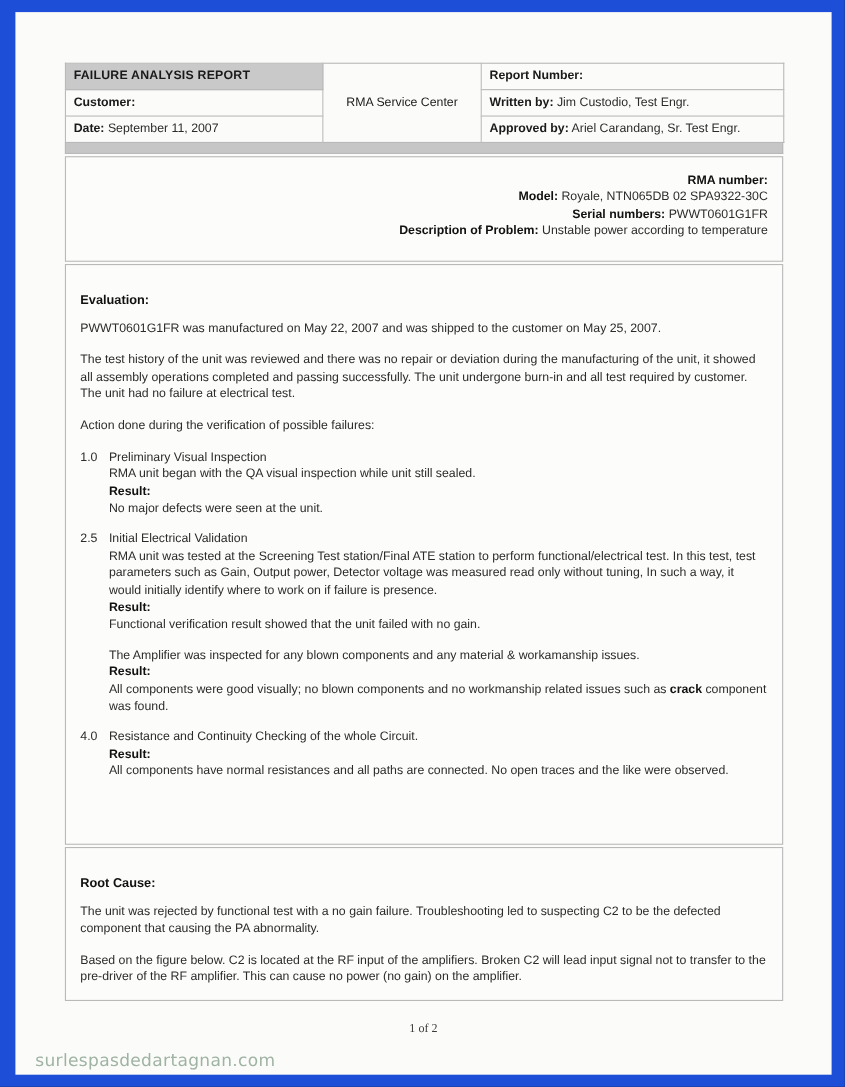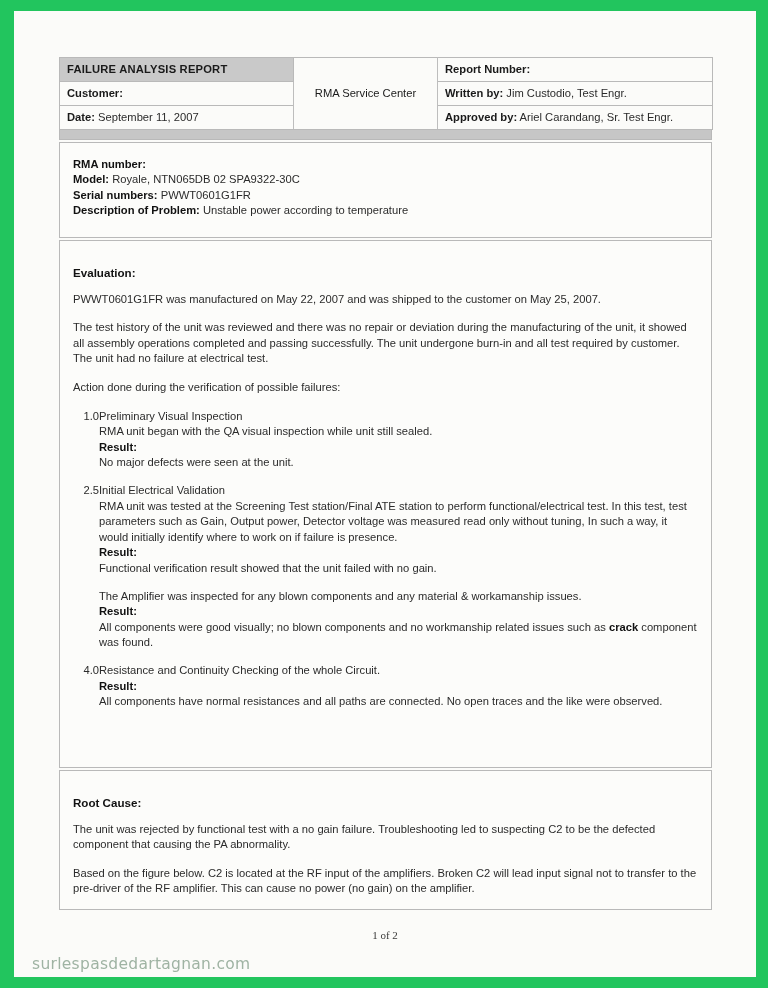--- a/index.html
+++ b/index.html
@@ -12,21 +12,21 @@
     height: 988px;
     overflow: hidden;
     font-family: "Liberation Sans", sans-serif;
   }
 
   
   .frame {
     position: absolute;
     left: 0; top: 0;
     width: 768px; height: 988px;
-    background: #22c55e;
+    background: #1d4ed8;
     box-sizing: border-box;
   }
 
   
   .page {
     position: absolute;
     left: 14px;
     top: 11px;
     width: 742px;
     height: 966px;
@@ -87,21 +87,21 @@
   }
 
   
   .box {
     border: 1px solid #b9b9b9;
     box-sizing: border-box;
     background: #fcfcfa;
     padding: 12px 13px 10px 13px;
     margin-top: 2px;
   }
-  .box.info { padding: 14px 13px 18px 13px; }
+  .box.info { padding: 14px 13px 18px 13px; text-align: right; }
   .box.eval { padding: 13px 13px 10px 13px; min-height: 528px; }
   .box.root { padding: 13px 13px 12px 13px; }
 
   .section-head {
     font-weight: bold;
     font-size: 11.6px;
     color: #111;
     margin: 12px 0 13px 0;
   }
   .info-line {
@@ -119,21 +119,20 @@
 
   
   .item {
     margin-bottom: 12px;
   }
   .item-head {
     font-size: 11.2px;
     line-height: 15.6px;
     color: #2b2b2b;
     display: flex;
-    text-align: right;
   }
   .item-num {
     width: 26px;
     flex: none;
   }
   .item-body {
     margin-left: 26px;
     font-size: 11.2px;
     line-height: 15.6px;
     color: #2b2b2b;

